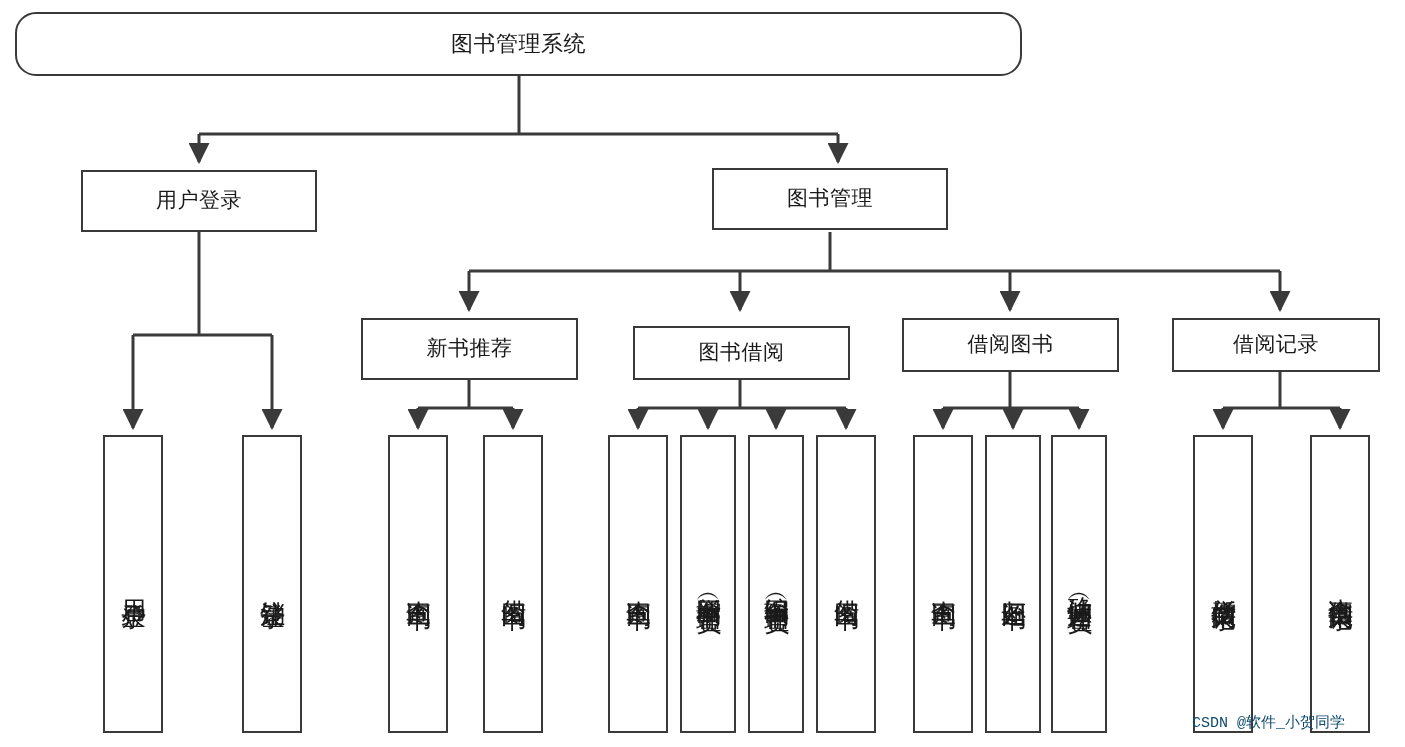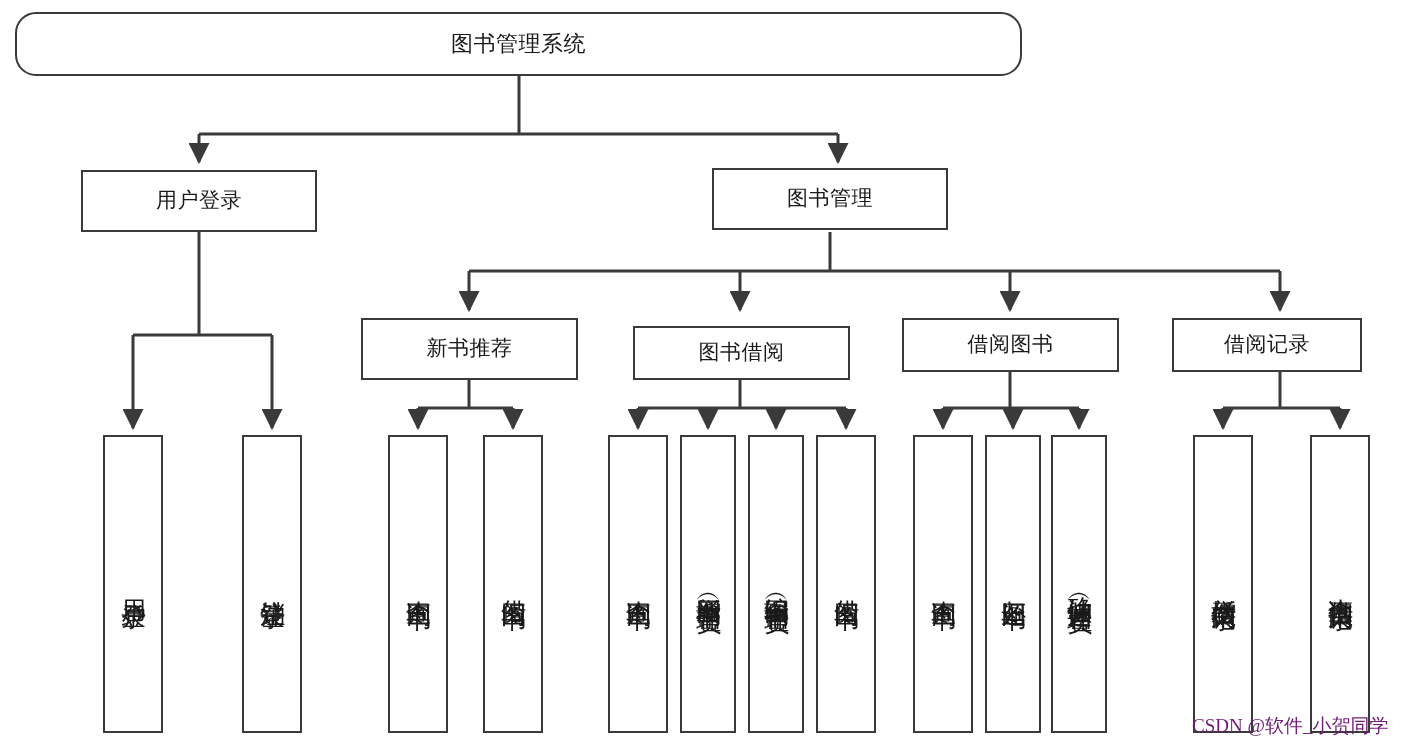--- a/index.html
+++ b/index.html
@@ -63,24 +63,24 @@
     display: flex;
     align-items: center;
     justify-content: center;
   }
   .v-node.tall-text .node-label {
     align-items: flex-start;
     padding-top: 2px;
   }
   .watermark {
     position: absolute;
-    font-size: 19px;
-    color: #701a75;
+    font-size: 15px;
+    color: #0c4a6e;
     white-space: nowrap;
-    font-family: Liberation Serif, serif;
+    font-family: Liberation Mono, monospace;
   }
 </style>
 </head>
 <body>
 
 <div id="canvas">
 
   <svg id="connectors" viewBox="0 0 1405 747" xmlns="http://www.w3.org/2000/svg">
     <defs>
       <marker id="arrow" viewBox="0 0 10 10" refX="9" refY="5" markerWidth="7" markerHeight="7" orient="auto-start-reverse">
@@ -144,21 +144,21 @@
 
   <div class="node h-node" style="left:361px; top:318px; width:217px; height:62px;">
     <span class="node-label">新书推荐</span>
   </div>
   <div class="node h-node" style="left:633px; top:318px; width:217px; height:54px;margin-top:8px;">
     <span class="node-label">图书借阅</span>
   </div>
   <div class="node h-node" style="left:902px; top:318px; width:217px; height:54px;">
     <span class="node-label">借阅图书</span>
   </div>
-  <div class="node h-node" style="left:1172px; top:318px; width:190px; height:54px;">
+  <div class="node h-node" style="left:1172px; top:318px; width:208px; height:54px;">
     <span class="node-label">借阅记录</span>
   </div>
 
   <div class="node v-node" style="left:103px; top:435px; width:60px; height:298px;">
     <span class="node-label">用户登录</span>
   </div>
   <div class="node v-node" style="left:242px; top:435px; width:60px; height:298px;">
     <span class="node-label">注销登录</span>
   </div>
 

